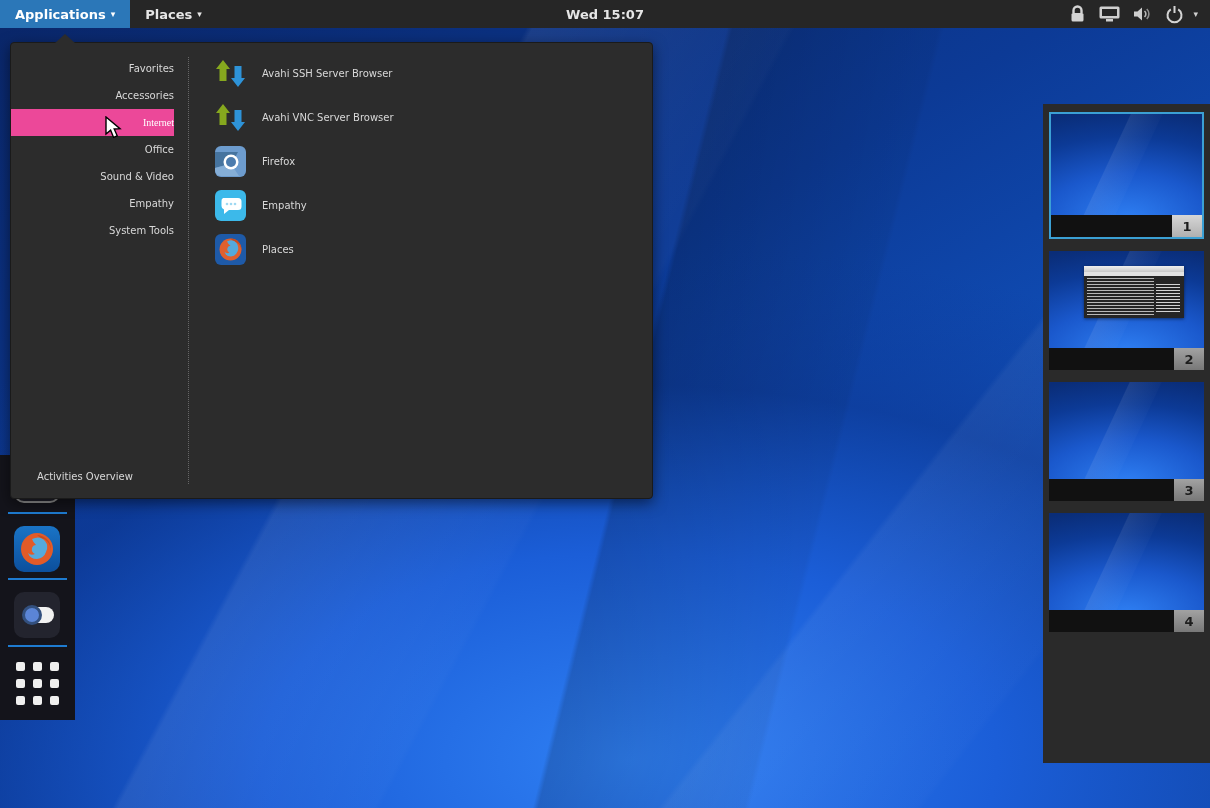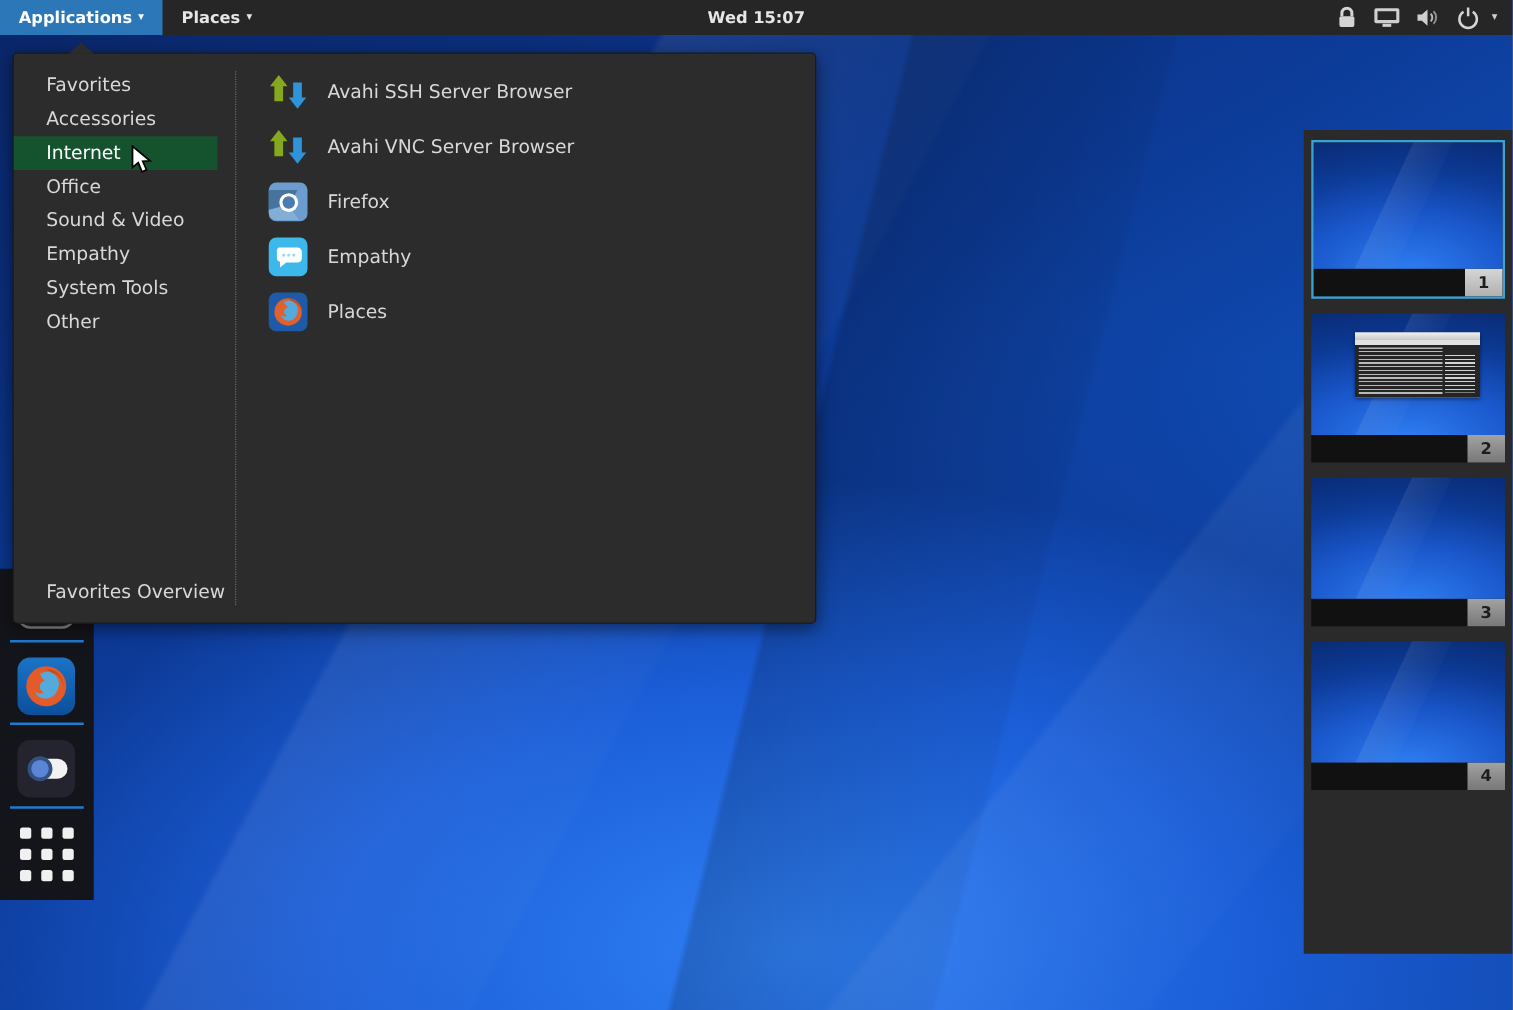--- a/index.html
+++ b/index.html
@@ -29,27 +29,27 @@
             height:28px;display:flex;align-items:center;}
   .tb-status{position:absolute;right:6px;top:0;height:28px;display:flex;
              align-items:center;gap:13px;padding:0 6px;}
   .tb-status svg{display:block;}
   .status-caret{font-size:9px;color:#cfcfcf;margin-left:-4px;}
 
   
   .menu{position:absolute;left:10px;top:42px;width:641px;height:455px;
         background:#2c2c2c;border:1px solid #1a1a1a;border-radius:4px;
         box-shadow:0 4px 14px rgba(0,0,0,.5);z-index:30;
-        color:#d8d8d8;font-size:15px;}
+        color:#d8d8d8;font-size:10px;text-align:right;}
   .menu-notch{position:absolute;top:-9px;left:44px;width:0;height:0;
         border-left:10px solid transparent;border-right:10px solid transparent;
         border-bottom:9px solid #2c2c2c;}
   .categories{position:absolute;left:0;top:12px;width:163px;}
   .cat{height:27px;line-height:27px;padding-left:26px;cursor:pointer;white-space:nowrap;}
-  .cat.selected{background:#14532d;color:#ffffff;}
+  .cat.selected{background:#ec4899;color:#ffffff;font-family:Liberation Serif, serif;}
   .menu-vsep{position:absolute;left:177px;top:14px;bottom:14px;width:0;
         border-left:1px dotted #666666;}
   .apps{position:absolute;left:203px;top:8px;right:12px;}
   .app-row{height:44px;display:flex;align-items:center;gap:15px;cursor:pointer;}
   .app-icon{width:33px;height:33px;flex:none;}
   .app-icon svg{display:block;}
   .menu-footer{position:absolute;left:26px;bottom:16px;cursor:pointer;}
 
   
   .dock{position:absolute;left:0;top:455px;width:75px;height:265px;
@@ -153,21 +153,20 @@
   <div class="menu">
     <div class="menu-notch"></div>
     <div class="categories" id="categories-list">
         <div class="cat">Favorites</div>
         <div class="cat">Accessories</div>
         <div class="cat selected">Internet</div>
         <div class="cat">Office</div>
         <div class="cat">Sound &amp; Video</div>
         <div class="cat">Empathy</div>
         <div class="cat">System Tools</div>
-        <div class="cat">Other</div>
       </div>
     <div class="menu-vsep"></div>
     <div class="apps" id="apps-list">
         <div class="app-row">
           <span class="app-icon">
             <svg width="33" height="33" viewBox="0 0 33 33">
               <path d="M9 3 L16 12 H12.5 V24 H5.5 V12 H2 Z" fill="#86a81e"></path>
               <path d="M24 30 L17 21 H20.5 V9 H27.5 V21 H31 Z" fill="#2e93d8"></path>
             </svg>
           </span>
@@ -211,21 +210,21 @@
             <svg width="33" height="33" viewBox="0 0 33 33">
               <rect x="1" y="1" width="31" height="31" rx="6" fill="#1e5aa8"></rect>
               <circle cx="16.5" cy="16.5" r="11" fill="#e0602e"></circle>
               <path d="M16.5 5.5 a11 11 0 0 1 10 15.5 a9 9 0 0 0 -7 -12.5 z" fill="#c94c1e"></path>
               <path d="M13 8.5 q6 -3 9.5 1.5 q3 4 1 8.5 q-1.5 4.5 -6.5 5 q-5 0 -6.5 -4.5 q2.5 2 5 .5 q-3 -1.5 -2 -4.5 q.8 -2.2 3 -2.2 q-2.5 -2 -3.5 -4.3 z" fill="#55aadc"></path>
             </svg>
           </span>
           <span>Places</span>
         </div>
       </div>
-    <div class="menu-footer">Favorites Overview</div>
+    <div class="menu-footer">Activities Overview</div>
   </div>
 
   <div class="dock">
     <div class="fragment-icon"></div>
     <div class="dock-sep" style="top:57px"></div>
     <div class="dock-item ff-dock" style="top:71px">
       <svg width="46" height="46" viewBox="0 0 46 46">
         <circle cx="23" cy="23" r="16" fill="#e25b28"></circle>
         <path d="M23 9 a14 14 0 0 1 13 19 a12 12 0 0 0 -9 -16 z" fill="#c94c1e"></path>
         <path d="M18 13 q8 -4 13 2 q4 5 1 11 q-2 6 -9 7 q-7 0 -9 -6 q3 3 7 1 q-4 -2 -3 -6 q1 -3 4 -3 q-3 -3 -4 -6 z" fill="#55aadc"></path>

